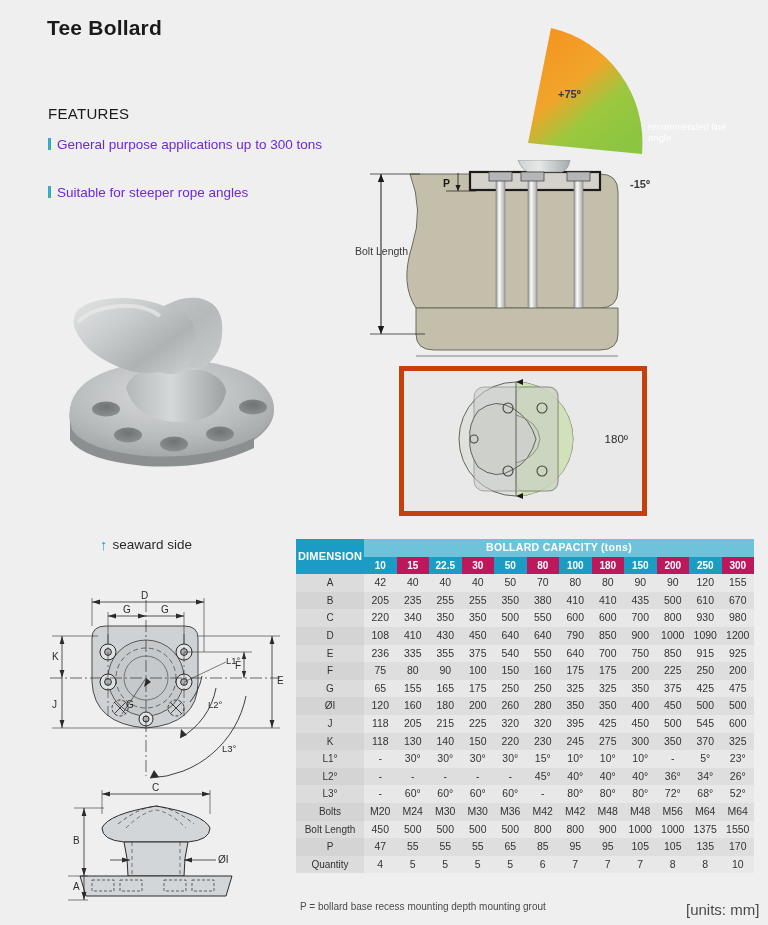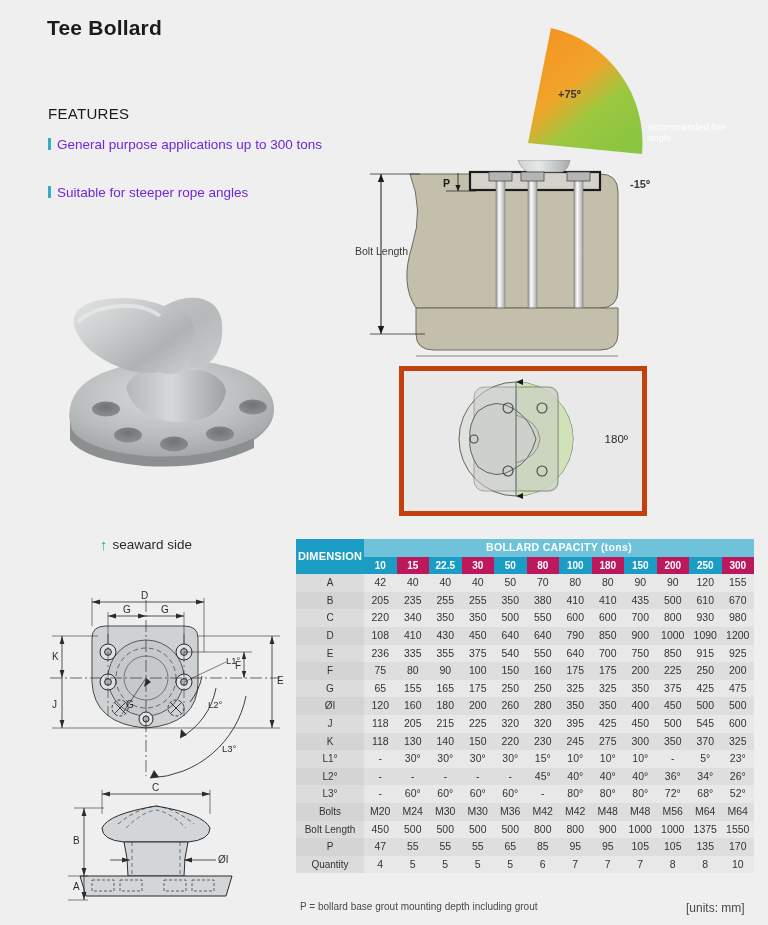--- a/index.html
+++ b/index.html
@@ -97,21 +97,21 @@
   }
   td.cell{background:#e8e8e8;}
   tr.odd td.cell{background:#dedede;}
   tr.odd td.row-head{background:#d4d4d4;}
   tr td{border-bottom:1px solid #f2f2f2;}
 
   #table-footnote{
     position:absolute;left:300px;top:901px;font-size:10px;color:#4a4a4a;
   }
   #table-units{
-    position:absolute;left:686px;top:901px;font-size:12px;color:#4a4a4a;
+    position:absolute;left:686px;top:901px;font-size:15px;color:#4a4a4a;
   }
 </style>
 </head>
 <body>
 
 <div id="page-title">Tee Bollard</div>
 <div id="features-heading">FEATURES</div>
 
 <div class="feature-row" id="feature-0">
   <span class="bullet"></span><span>General purpose applications up to 300 tons</span>
@@ -690,14 +690,14 @@
         <td class="cell">7</td>
         <td class="cell">7</td>
         <td class="cell">7</td>
         <td class="cell">8</td>
         <td class="cell">8</td>
         <td class="cell">10</td>
       </tr>
     </tbody>
 </table>
 
-<div id="table-footnote">P = bollard base grout mounting depth including grout</div>
+<div id="table-footnote">P = bollard base recess mounting depth mounting grout</div>
 <div id="table-units">[units: mm]</div>
 
 </body></html>

